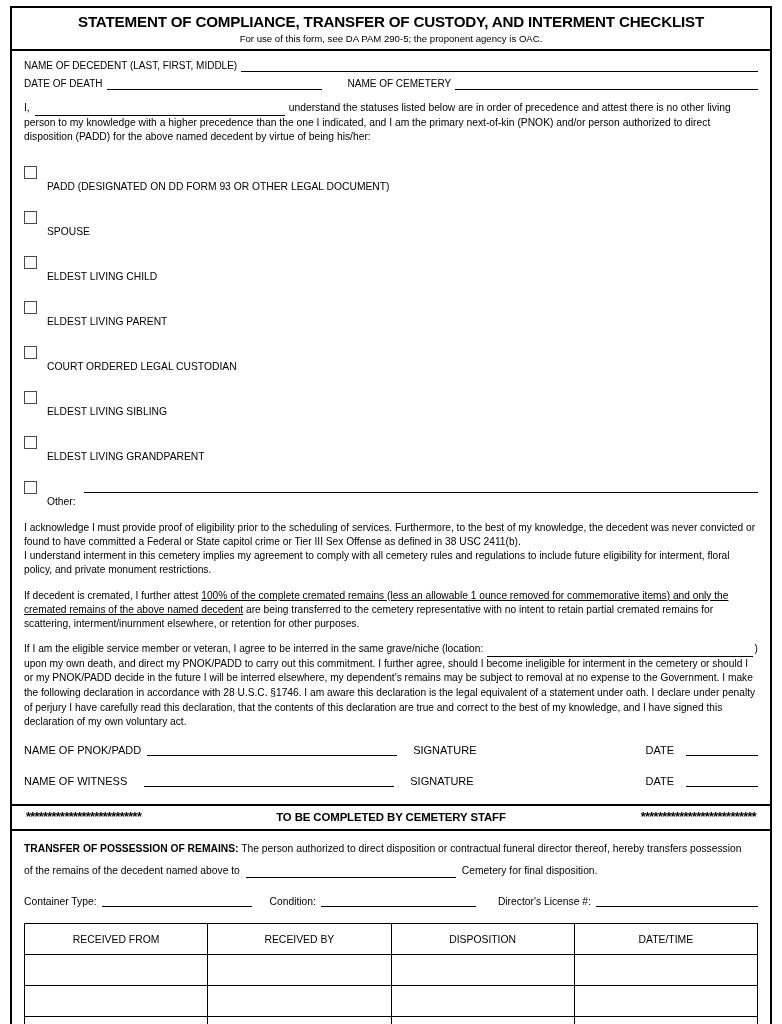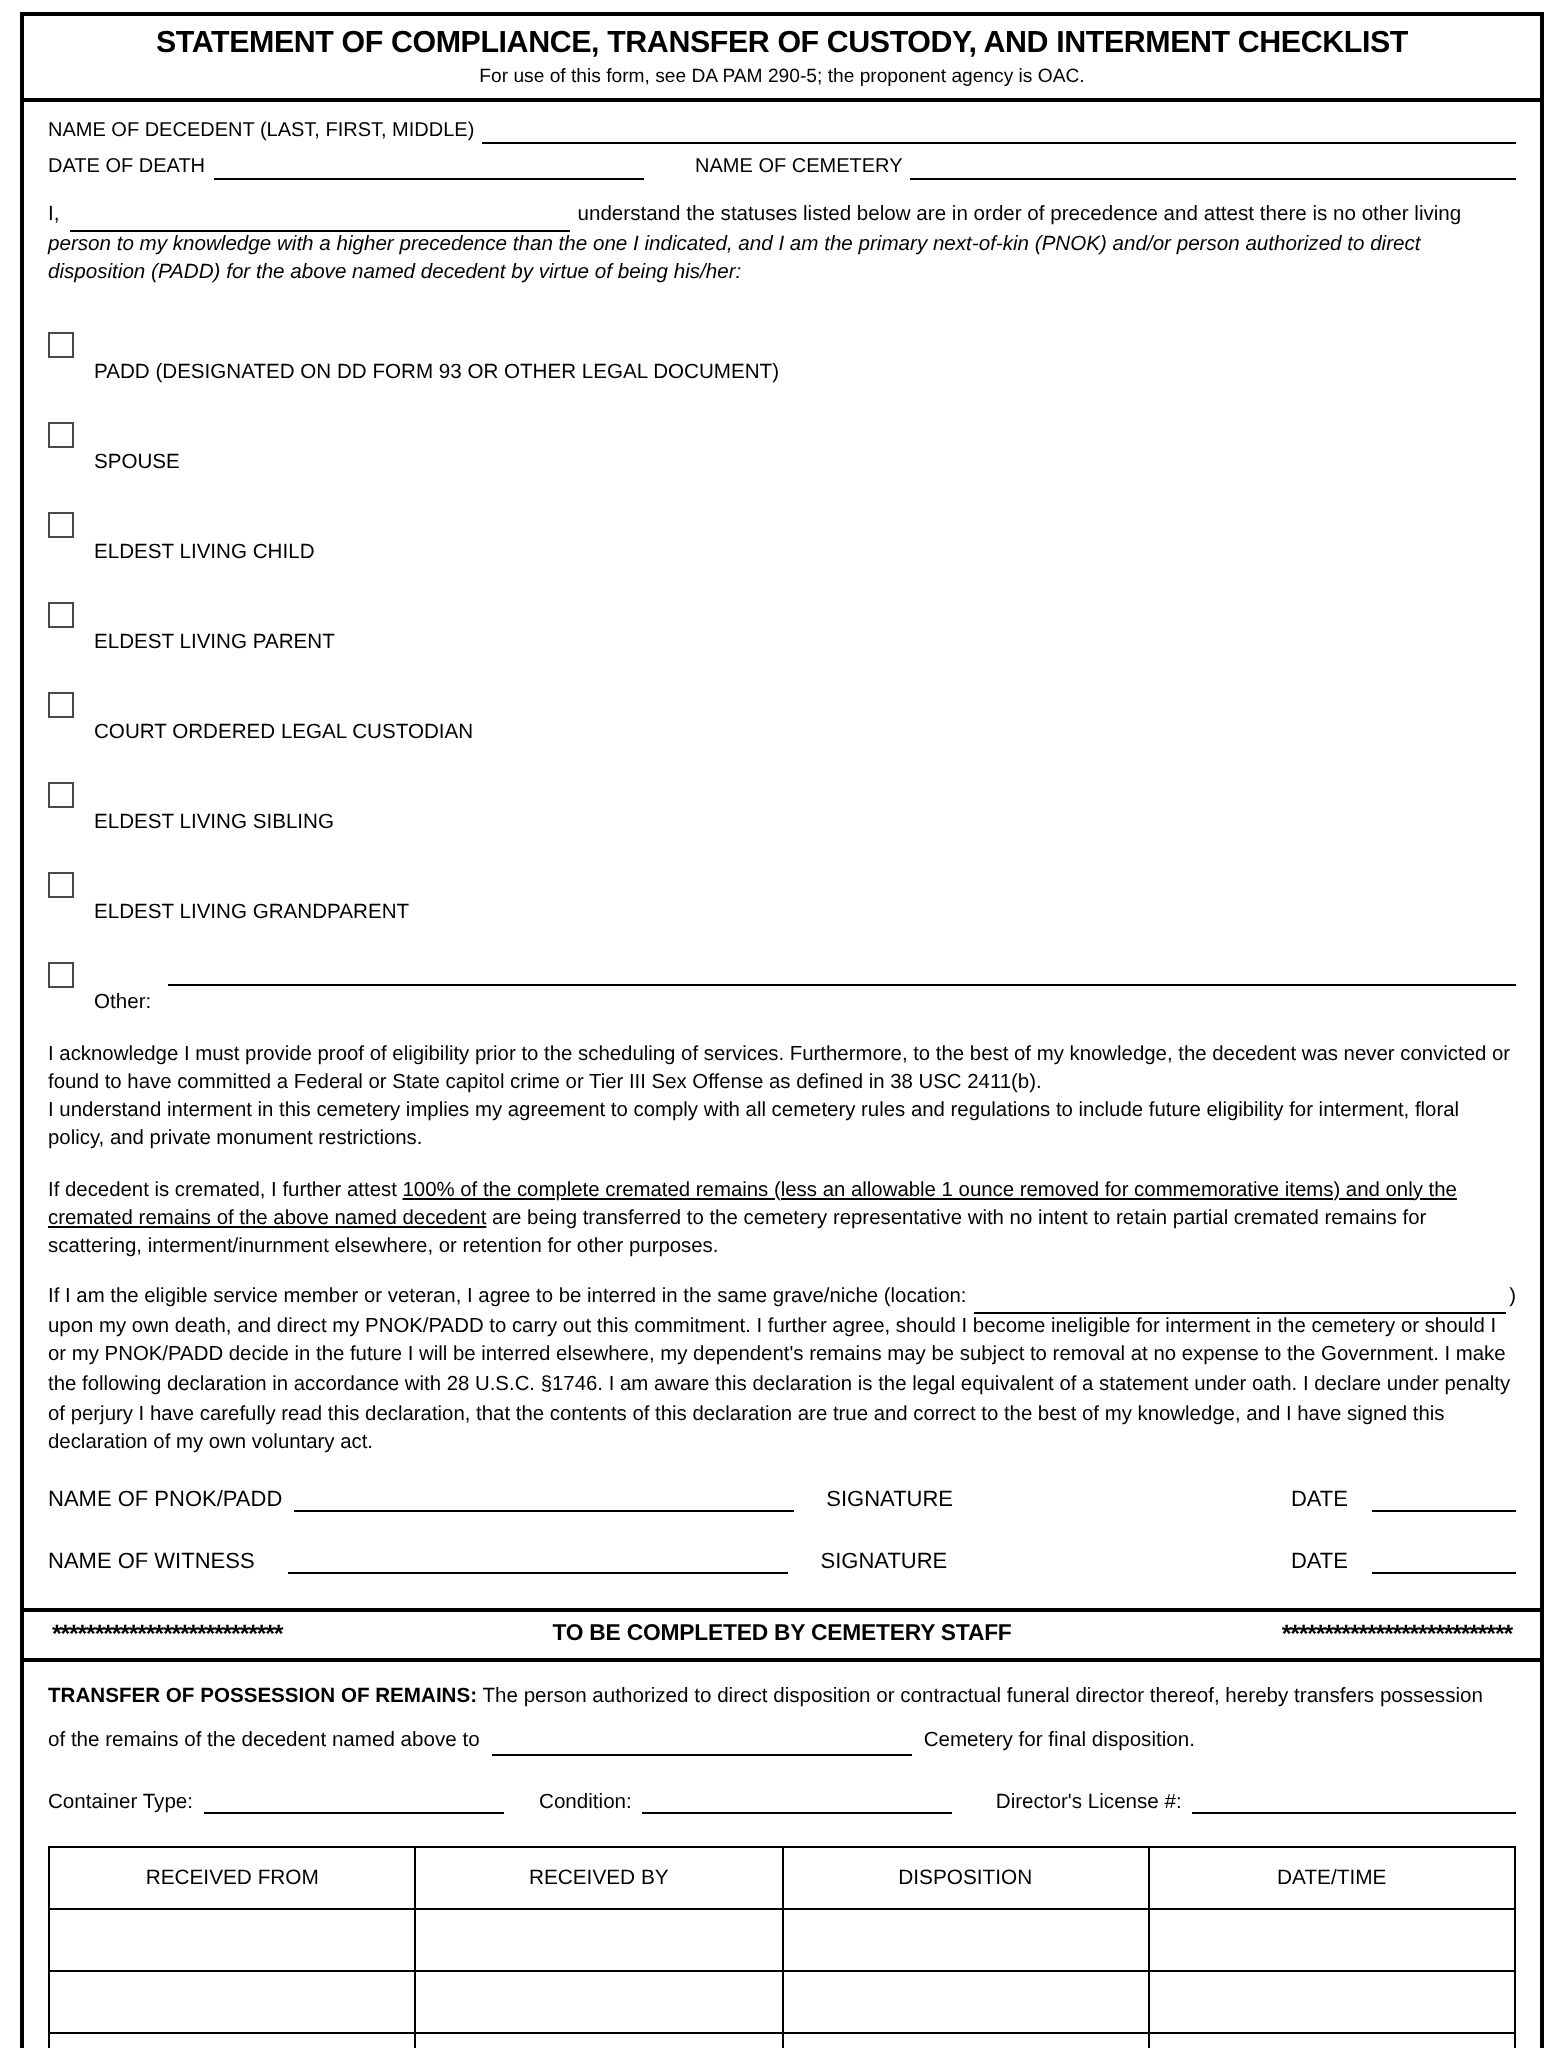--- a/index.html
+++ b/index.html
@@ -82,21 +82,21 @@
     display: flex;
     align-items: flex-end;
     white-space: nowrap;
   }
   .intro-blank {
     flex: 0 0 250px;
     border-bottom: 1px solid #000;
     height: 12px;
     margin: 0 4px 0 5px;
   }
-  .intro-rest { line-height: 14.5px; font-style: italic; }
+  .intro-rest { line-height: 14.5px; }
 
   
   .cb-list {
     padding: 8px 12px 0 12px;
   }
   .cb-row {
     display: flex;
     align-items: center;
     margin-bottom: 6px;
     font-size: 10.3px;

